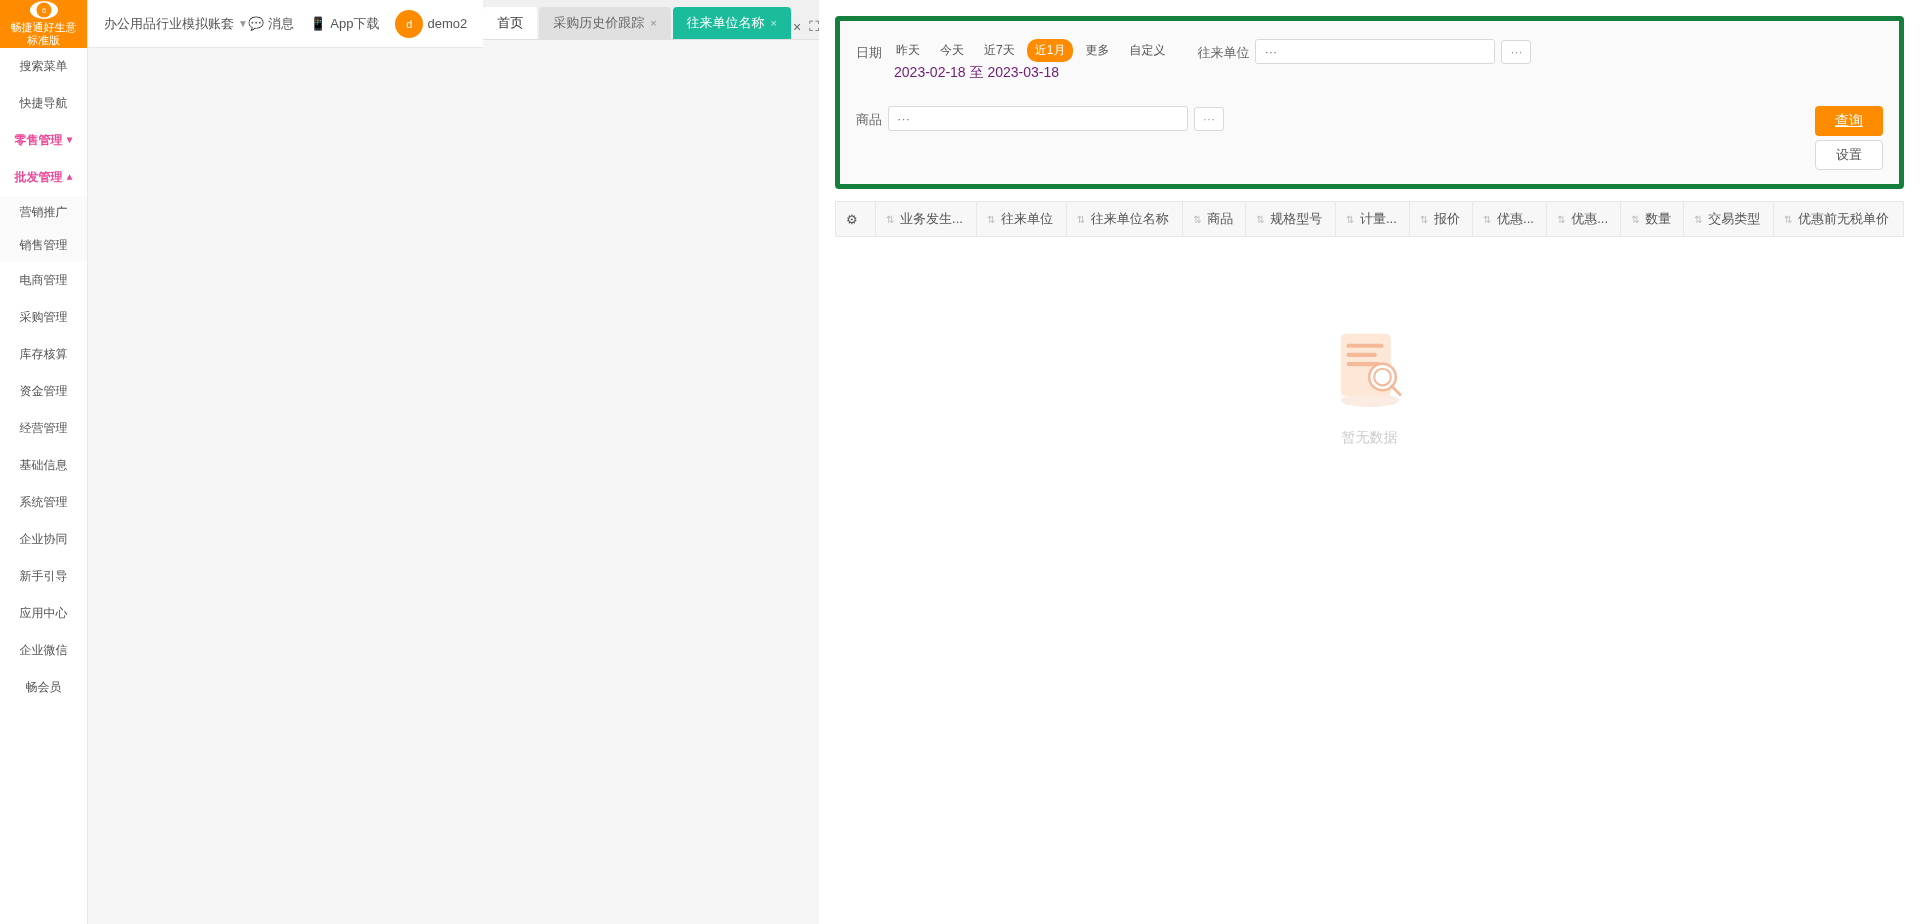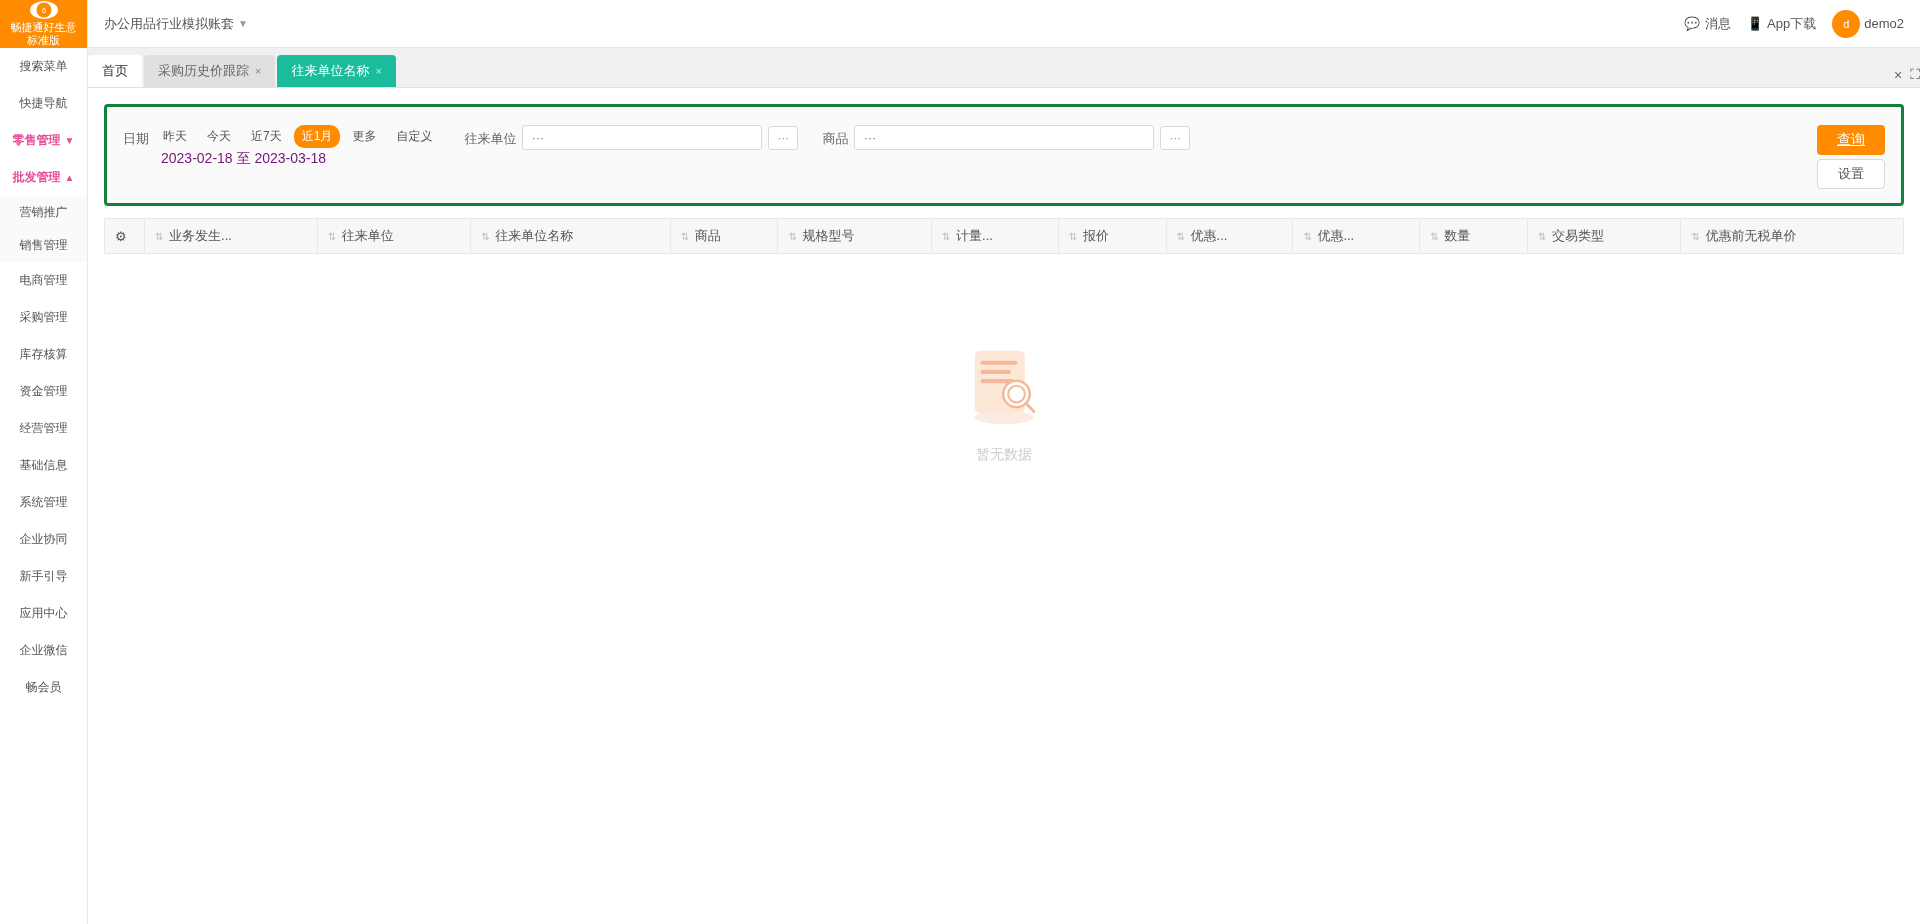--- a/index.html
+++ b/index.html
@@ -42,20 +42,21 @@
       padding: 10px 4px;
       cursor: pointer;
       font-size: 12px;
       color: #555;
       display: flex;
       align-items: center;
       justify-content: center;
       flex-direction: row;
       border-bottom: none;
       transition: background 0.2s;
+      font-family: Liberation Mono, monospace;
     }
     .sidebar-item.section-header {
       font-weight: bold;
       color: #ec4899;
       padding: 10px 4px;
       display: flex;
       align-items: center;
       justify-content: center;
       gap: 4px;
     }
@@ -66,21 +67,21 @@
       cursor: pointer;
       font-size: 12px;
       color: #555;
       background: #fafafa;
     }
 
     
     .main-area {
       flex: 1;
       display: flex;
-      flex-direction: column;
+      flex-direction: row;
       height: 100vh;
       overflow: hidden;
     }
 
     
     .topbar {
       height: 48px;
       background: #fff;
       display: flex;
       align-items: center;
@@ -456,21 +457,21 @@
     </div>
     <div class="tabbar-actions">
       <button title="关闭">×</button>
       <button title="最大化">⛶</button>
     </div>
   </div>
 
   <div class="content">
 
 
-    <div style="border: 3px solid #15803d; border-radius:4px; padding: 10px 16px 10px 16px; margin-bottom:12px; background:#fafafa;">
+    <div style="border: 5px solid #15803d; border-radius:4px; padding: 10px 16px 10px 16px; margin-bottom:12px; background:#fafafa;">
       <div class="filter-row">
 
         <div class="filter-group">
           <span class="filter-label">日期</span>
           <div>
             <div class="filter-options">
               <span class="filter-option">昨天</span>
               <span class="filter-option">今天</span>
               <span class="filter-option">近7天</span>
               <span class="filter-option active">近1月</span>

